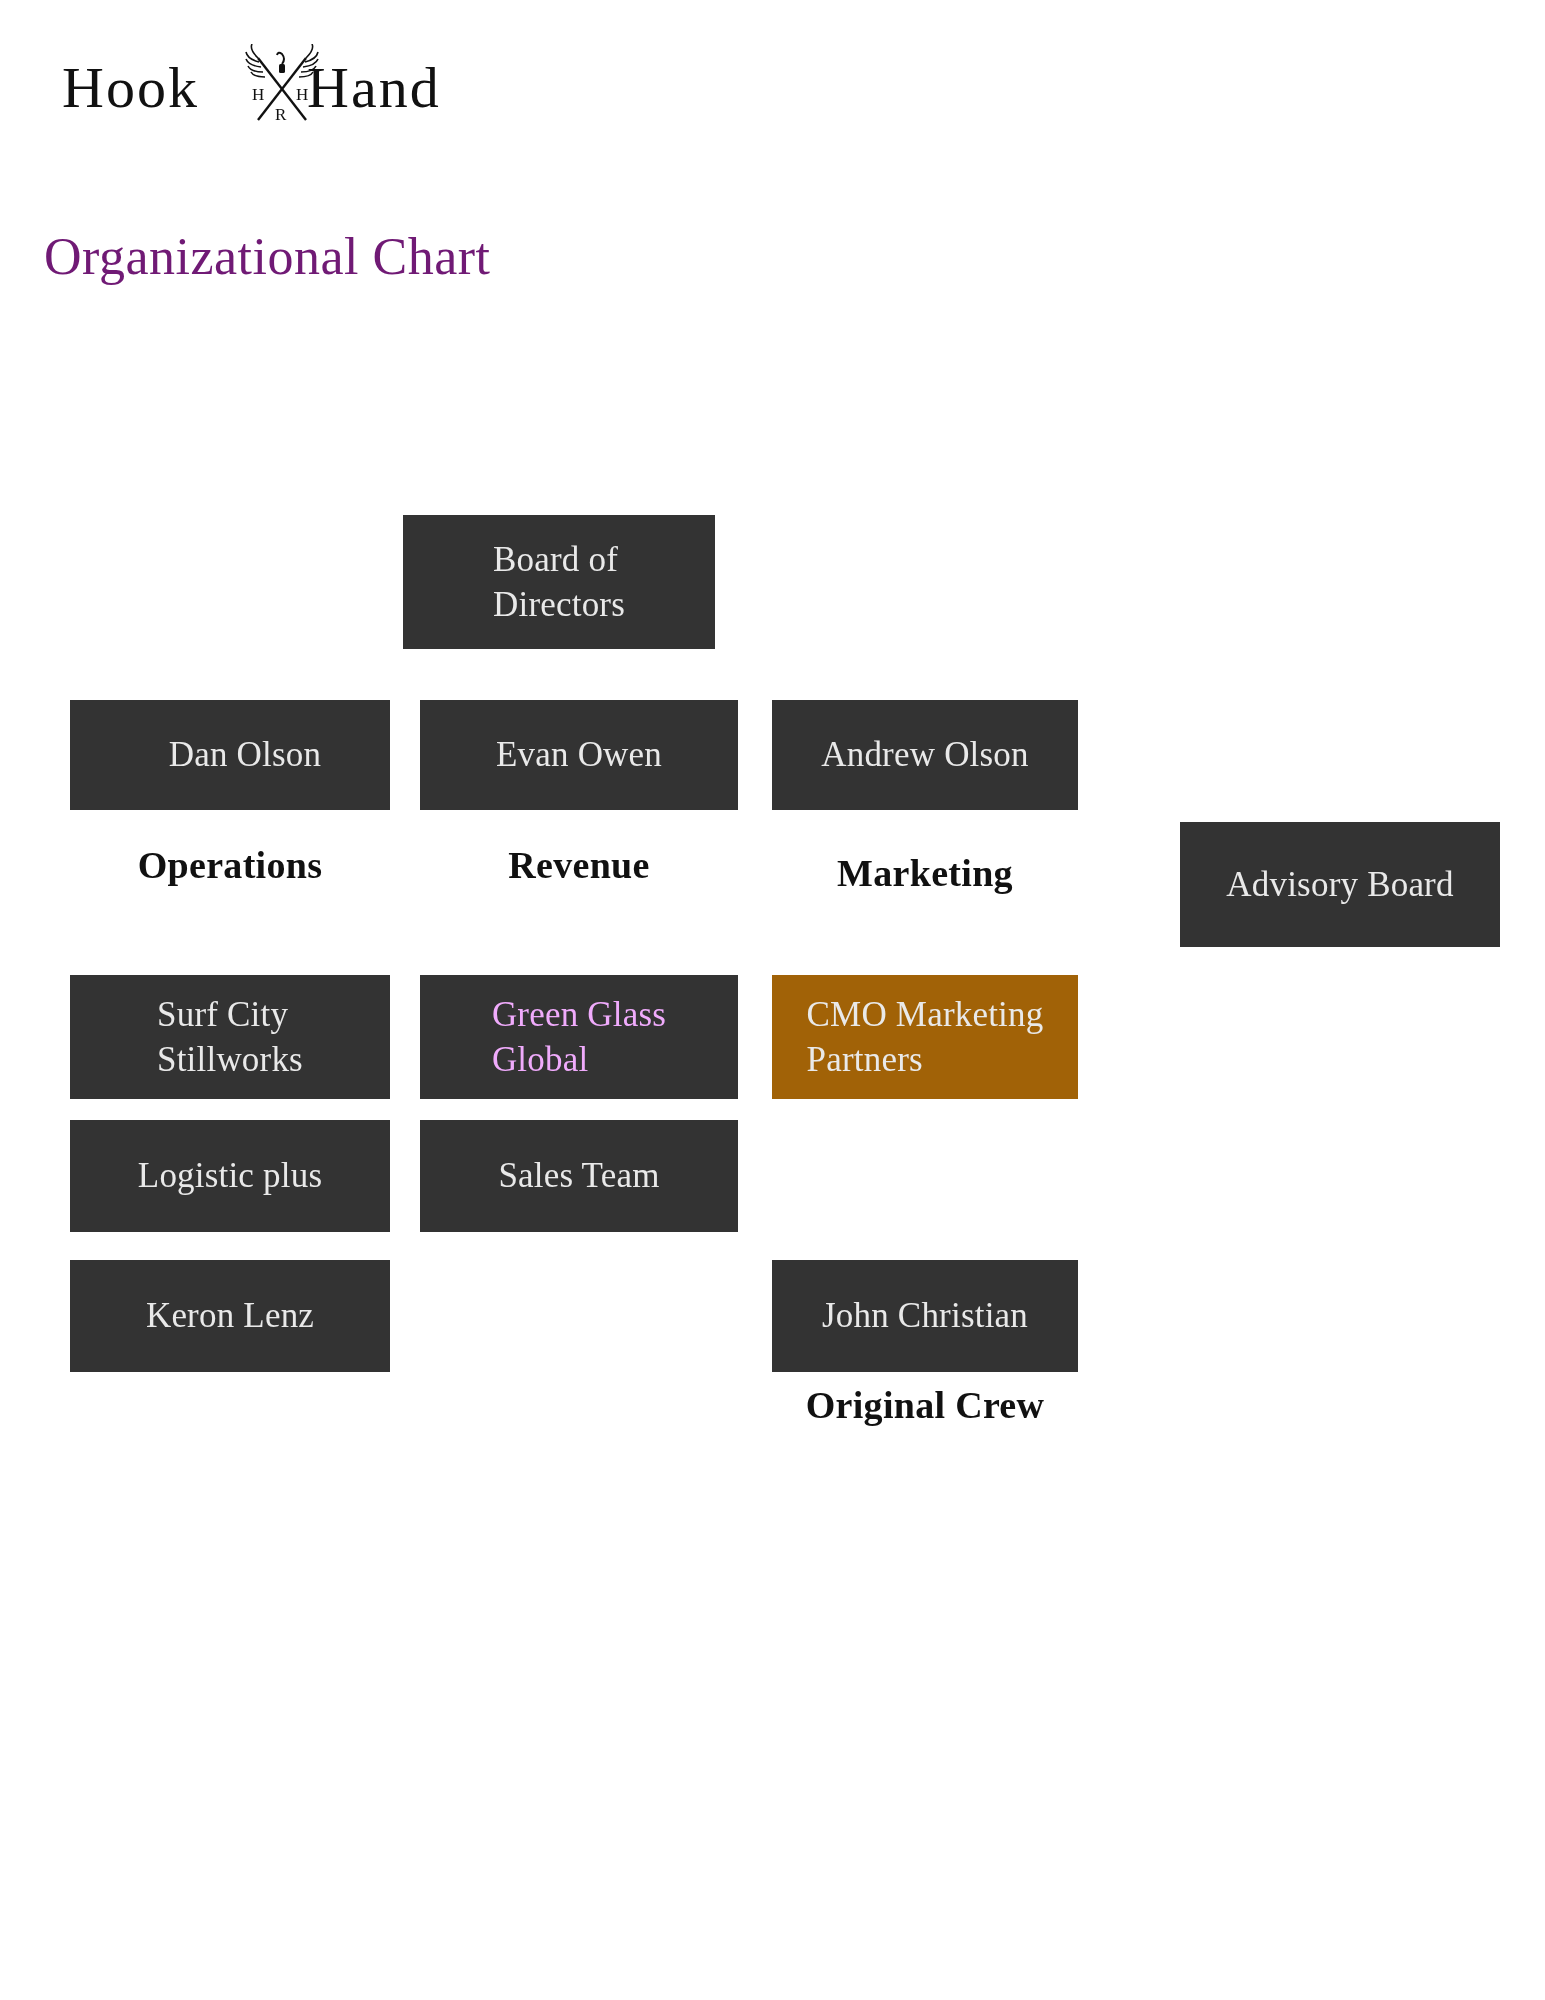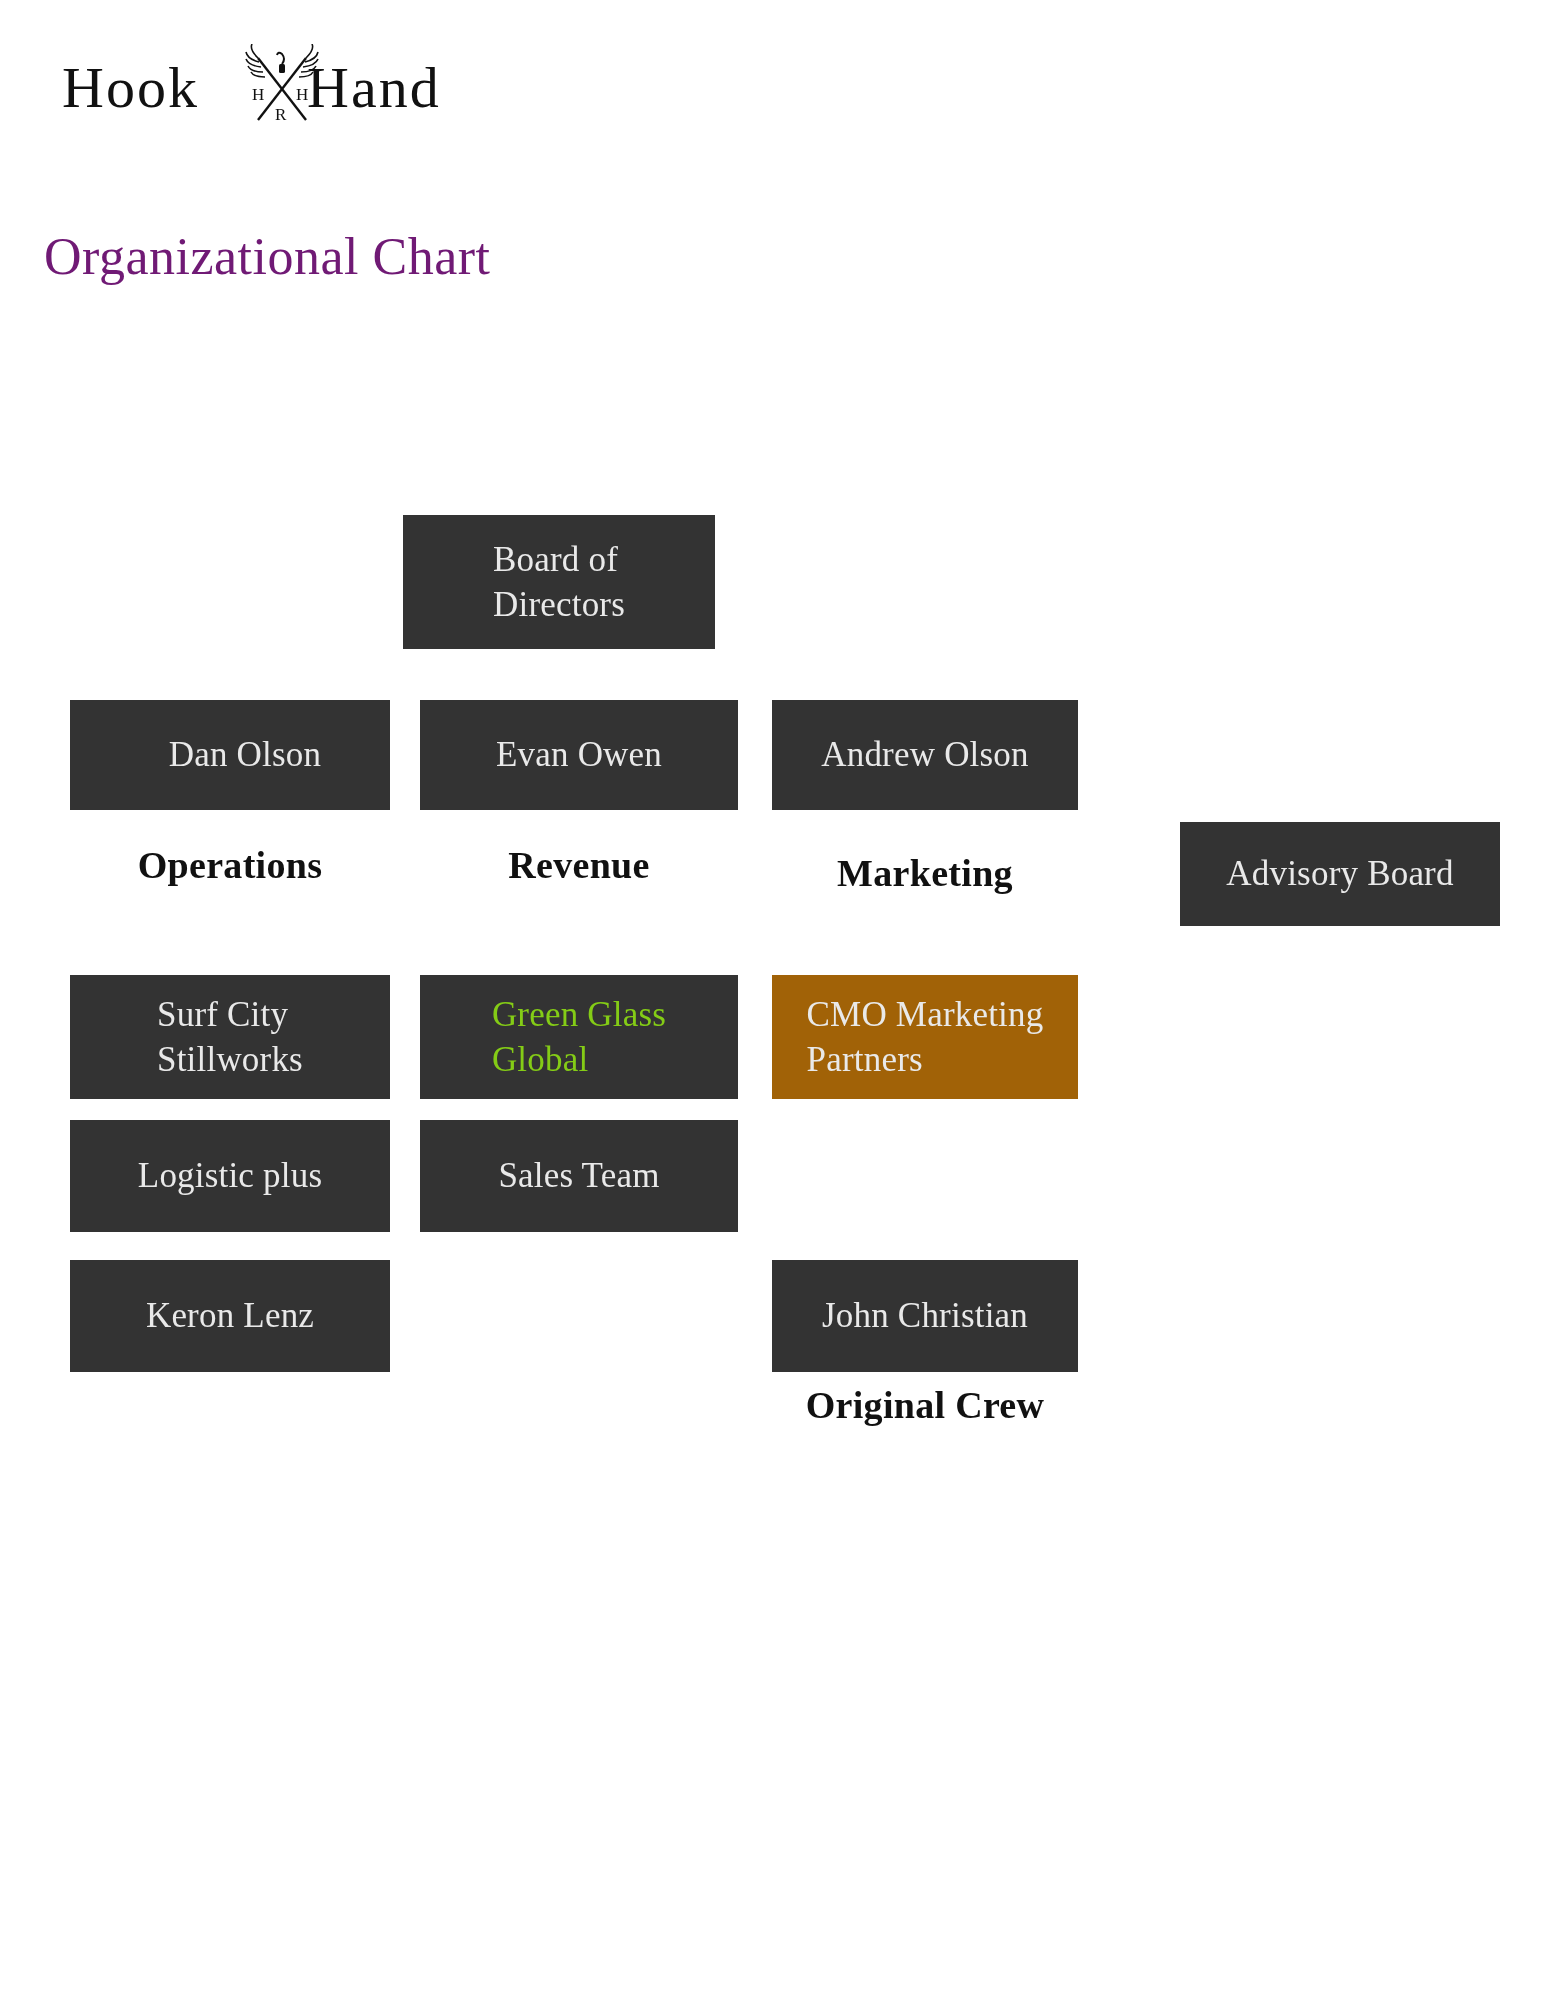--- a/index.html
+++ b/index.html
@@ -188,28 +188,28 @@
     </div>
     <div class="node" style="left: 70px; top: 700px; width: 320px; height: 110px; background: rgb(51, 51, 51); color: rgb(233, 233, 233); padding-left: 40px;">
       <span class="node-label">Dan Olson</span>
     </div>
     <div class="node" style="left: 420px; top: 700px; width: 318px; height: 110px; background: rgb(51, 51, 51); color: rgb(233, 233, 233);">
       <span class="node-label">Evan Owen</span>
     </div>
     <div class="node" style="left: 772px; top: 700px; width: 306px; height: 110px; background: rgb(51, 51, 51); color: rgb(233, 233, 233);">
       <span class="node-label">Andrew Olson</span>
     </div>
-    <div class="node" style="left: 1180px; top: 822px; width: 320px; height: 104px; background: rgb(51, 51, 51); color: rgb(233, 233, 233);">
+    <div class="node" style="left: 1180px; top: 822px; width: 320px; height: 125px; background: rgb(51, 51, 51); color: rgb(233, 233, 233);">
       <span class="node-label">Advisory Board</span>
     </div>
     <div class="node" style="left: 70px; top: 975px; width: 320px; height: 124px; background: rgb(51, 51, 51); color: rgb(233, 233, 233);">
       <span class="node-label">Surf City
 Stillworks</span>
     </div>
-    <div class="node" style="left: 420px; top: 975px; width: 318px; height: 124px; background: rgb(51, 51, 51); color: #84cc16;">
+    <div class="node" style="left: 420px; top: 975px; width: 318px; height: 124px; background: rgb(51, 51, 51); color: #f0abfc;">
       <span class="node-label">Green Glass
 Global</span>
     </div>
     <div class="node" style="left: 772px; top: 975px; width: 306px; height: 124px; background: #a16207; color: rgb(233, 233, 233);">
       <span class="node-label">CMO Marketing
 Partners</span>
     </div>
     <div class="node" style="left: 70px; top: 1120px; width: 320px; height: 112px; background: rgb(51, 51, 51); color: rgb(233, 233, 233);">
       <span class="node-label">Logistic plus</span>
     </div>

